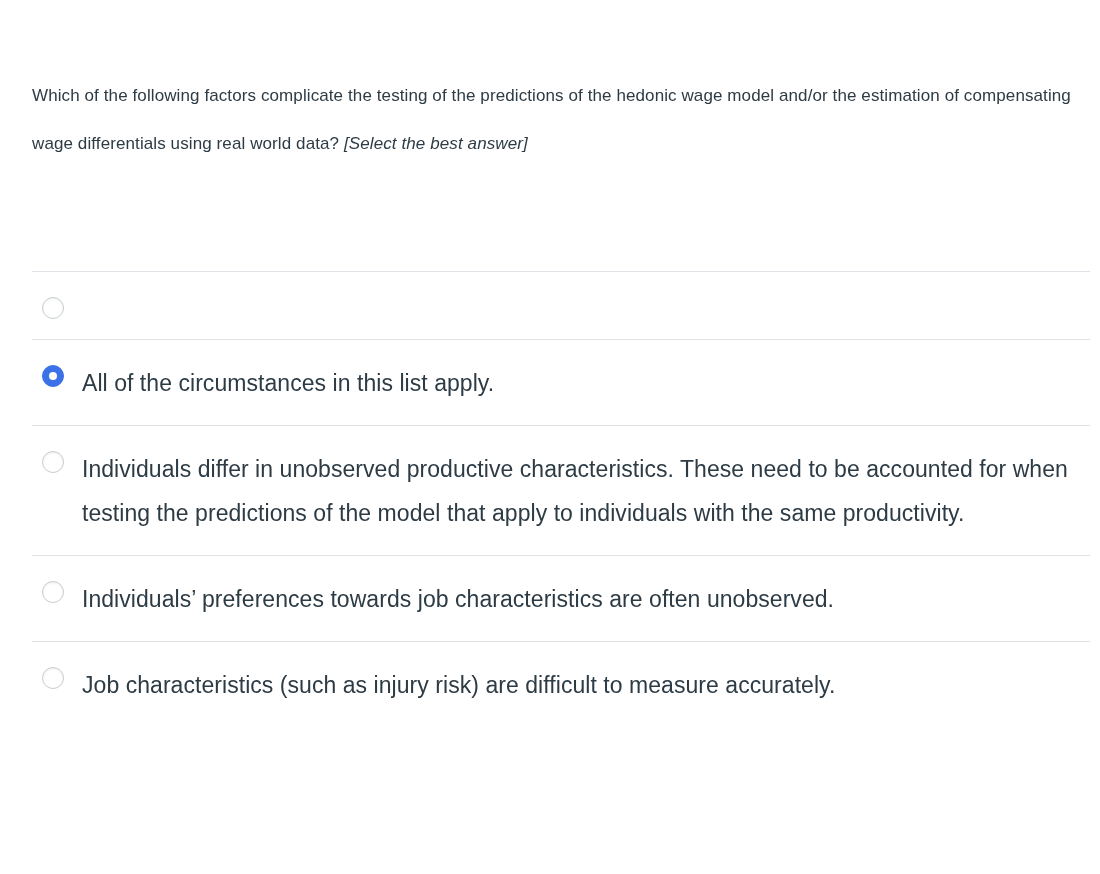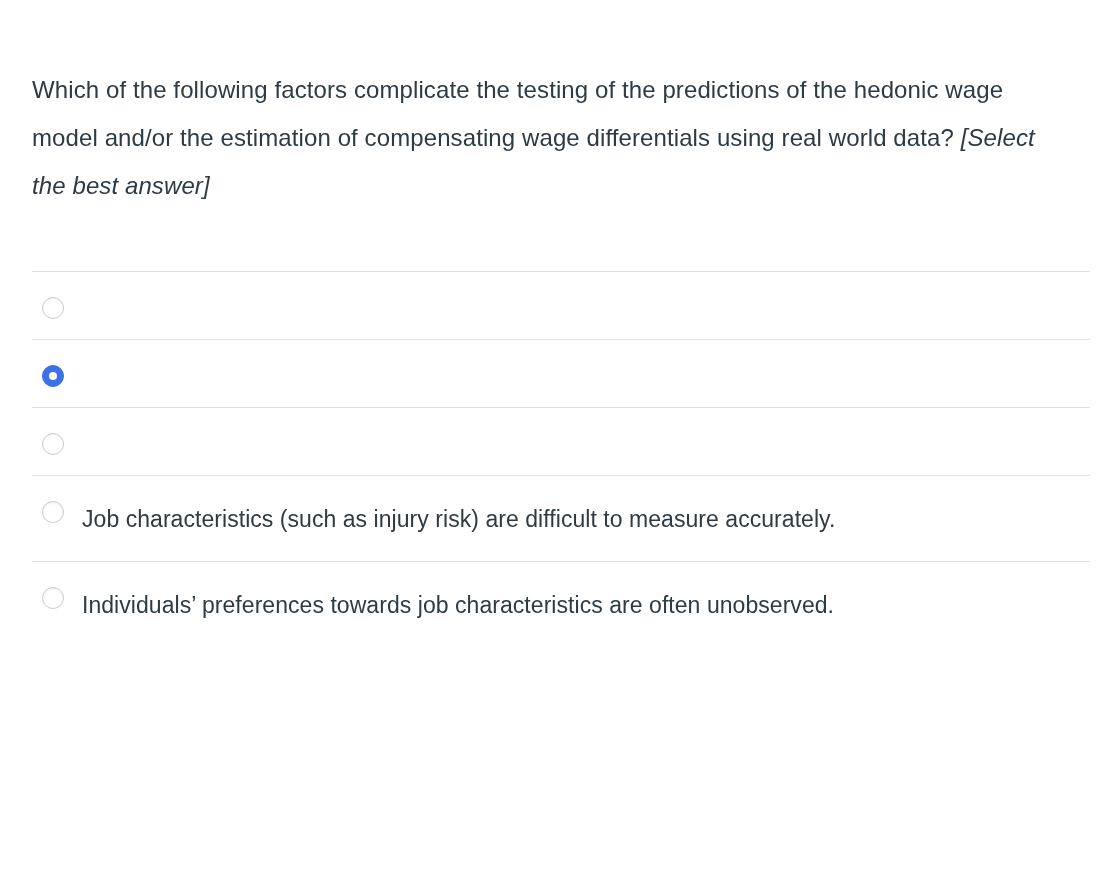--- a/index.html
+++ b/index.html
@@ -20,23 +20,23 @@
     width: 1100px;
     height: 874px;
     box-sizing: border-box;
     background: #ffffff;
   }
 
   
   .question-text {
     position: absolute;
     left: 32px;
-    top: 66px;
+    top: 72px;
     width: 1042px;
-    font-size: 24px;
+    font-size: 17px;
     line-height: 48px;
     font-weight: 400;
     color: #2d3b45;
     letter-spacing: 0.1px;
   }
   .question-text .hint {
     font-style: italic;
   }
 
   
@@ -111,30 +111,32 @@
   </div>
 
   <div class="answers">
 
     <div class="answer-row">
       <span class="radio"></span>
     </div>
 
     <div class="answer-row">
       <span class="radio selected"></span>
+      <span class="answer-text">All of the circumstances in this list apply.</span>
     </div>
 
     <div class="answer-row">
       <span class="radio"></span>
+      <span class="answer-text">Individuals differ in unobserved productive characteristics. These need to be accounted for when testing the predictions of the model that apply to individuals with the same productivity.</span>
+    </div>
+
+    <div class="answer-row">
+      <span class="radio"></span>
+      <span class="answer-text">Individuals’ preferences towards job characteristics are often unobserved.</span>
     </div>
 
     <div class="answer-row last">
       <span class="radio"></span>
       <span class="answer-text">Job characteristics (such as injury risk) are difficult to measure accurately.</span>
     </div>
 
-    <div class="answer-row">
-      <span class="radio"></span>
-      <span class="answer-text">Individuals’ preferences towards job characteristics are often unobserved.</span>
-    </div>
-
   </div>
 </div>
 
 </body></html>

